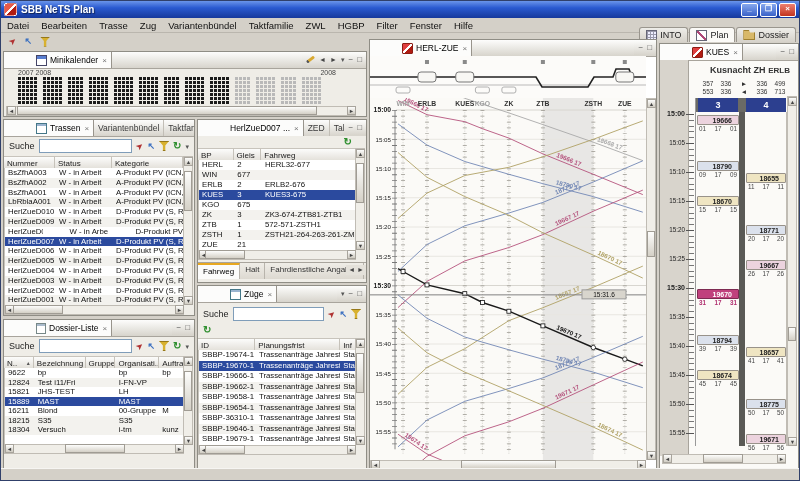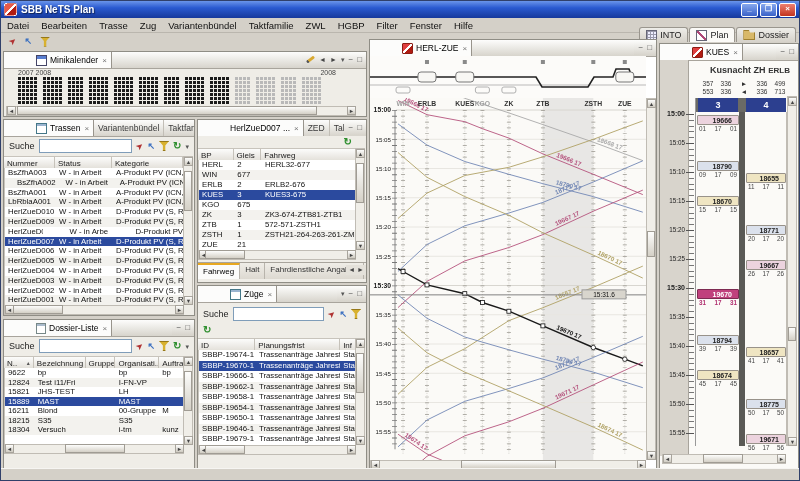--- a/index.html
+++ b/index.html
@@ -620,21 +620,21 @@
           <div style="display: inline-block;">Kategorie</div>
         </div>
       </div>
       <div class="tbody" style="left: 0px; top: 48px; height: 137px; right: 10px;">
         <div class="trow" style="height: 9.8px; line-height: 9.8px;">
           <div class="td" style="width: 51px;">BsZfhA003</div>
           <div class="td" style="width: 57px;">W - in Arbeit</div>
           <div class="td" style="width: 71px;">A-Produkt PV (ICN, IC, EC)</div>
         </div>
         <div class="trow even" style="height: 9.8px; line-height: 9.8px;">
-          <div class="td" style="width: 51px; margin-left: 9px;">BsZfhA002</div>
+          <div class="td" style="width: 51px;">BsZfhA002</div>
           <div class="td" style="width: 57px;">W - in Arbeit</div>
           <div class="td" style="width: 71px;">A-Produkt PV (ICN, IC, EC)</div>
         </div>
         <div class="trow" style="height: 9.8px; line-height: 9.8px;">
           <div class="td" style="width: 51px;">BsZfhA001</div>
           <div class="td" style="width: 57px;">W - in Arbeit</div>
           <div class="td" style="width: 71px;">A-Produkt PV (ICN, IC, EC)</div>
         </div>
         <div class="trow even" style="height: 9.8px; line-height: 9.8px;">
           <div class="td" style="width: 51px;">LbRblaA001</div>
@@ -962,21 +962,21 @@
           <div class="td" style="width: 58px;">SBBP-19658-1</div>
           <div class="td" style="width: 86px;">Trassenanträge Jahresf...</div>
           <div class="td" style="width: 16px;">Sta</div>
         </div>
         <div class="trow even" style="height: 10.5px; line-height: 10.5px;">
           <div class="td" style="width: 58px;">SBBP-19654-1</div>
           <div class="td" style="width: 86px;">Trassenanträge Jahresf...</div>
           <div class="td" style="width: 16px;">Sta</div>
         </div>
         <div class="trow" style="height: 10.5px; line-height: 10.5px;">
-          <div class="td" style="width: 58px;">SBBP-19650-1</div>
+          <div class="td" style="width: 58px;">SBBP-36310-1</div>
           <div class="td" style="width: 86px;">Trassenanträge Jahresf...</div>
           <div class="td" style="width: 16px;">Sta</div>
         </div>
         <div class="trow even" style="height: 10.5px; line-height: 10.5px;">
           <div class="td" style="width: 58px;">SBBP-19646-1</div>
           <div class="td" style="width: 86px;">Trassenanträge Jahresf...</div>
           <div class="td" style="width: 16px;">Sta</div>
         </div>
         <div class="trow" style="height: 10.5px; line-height: 10.5px;">
           <div class="td" style="width: 58px;">SBBP-19679-1</div>

